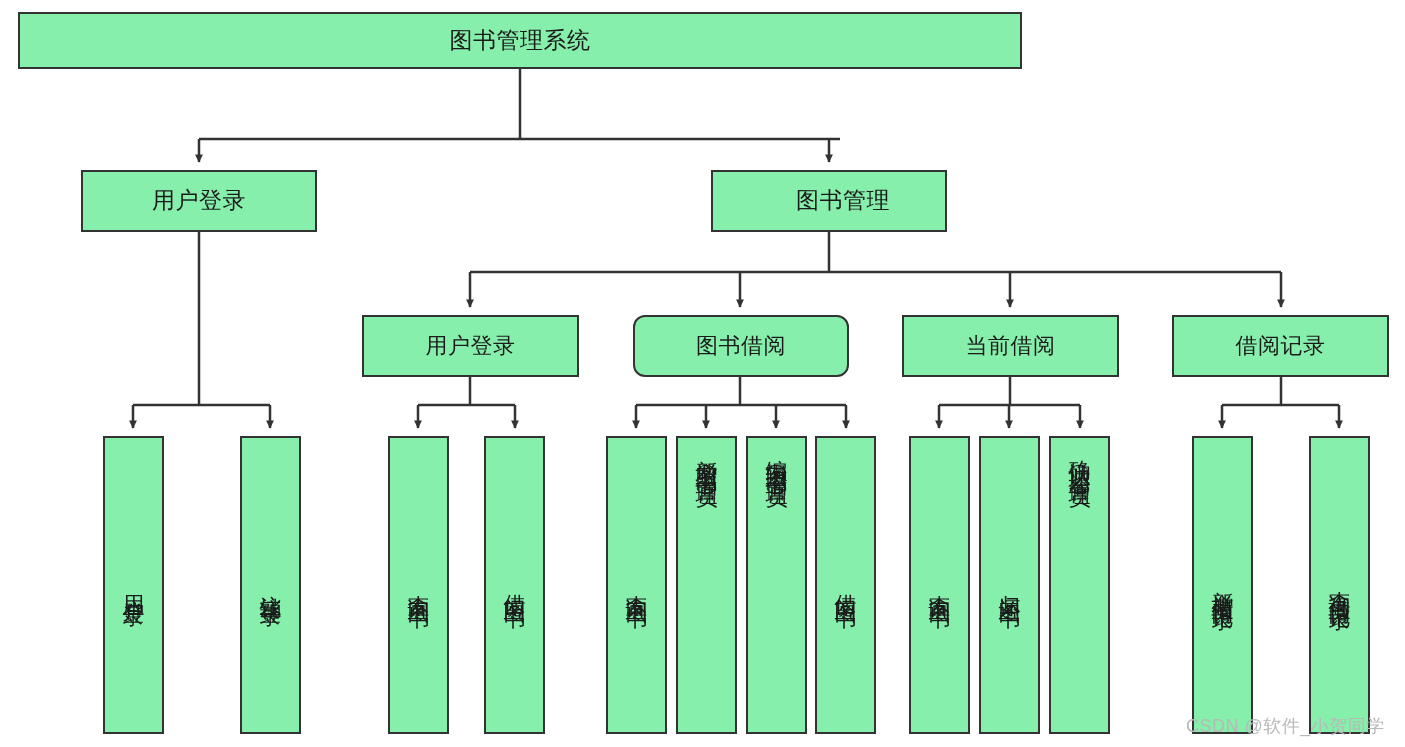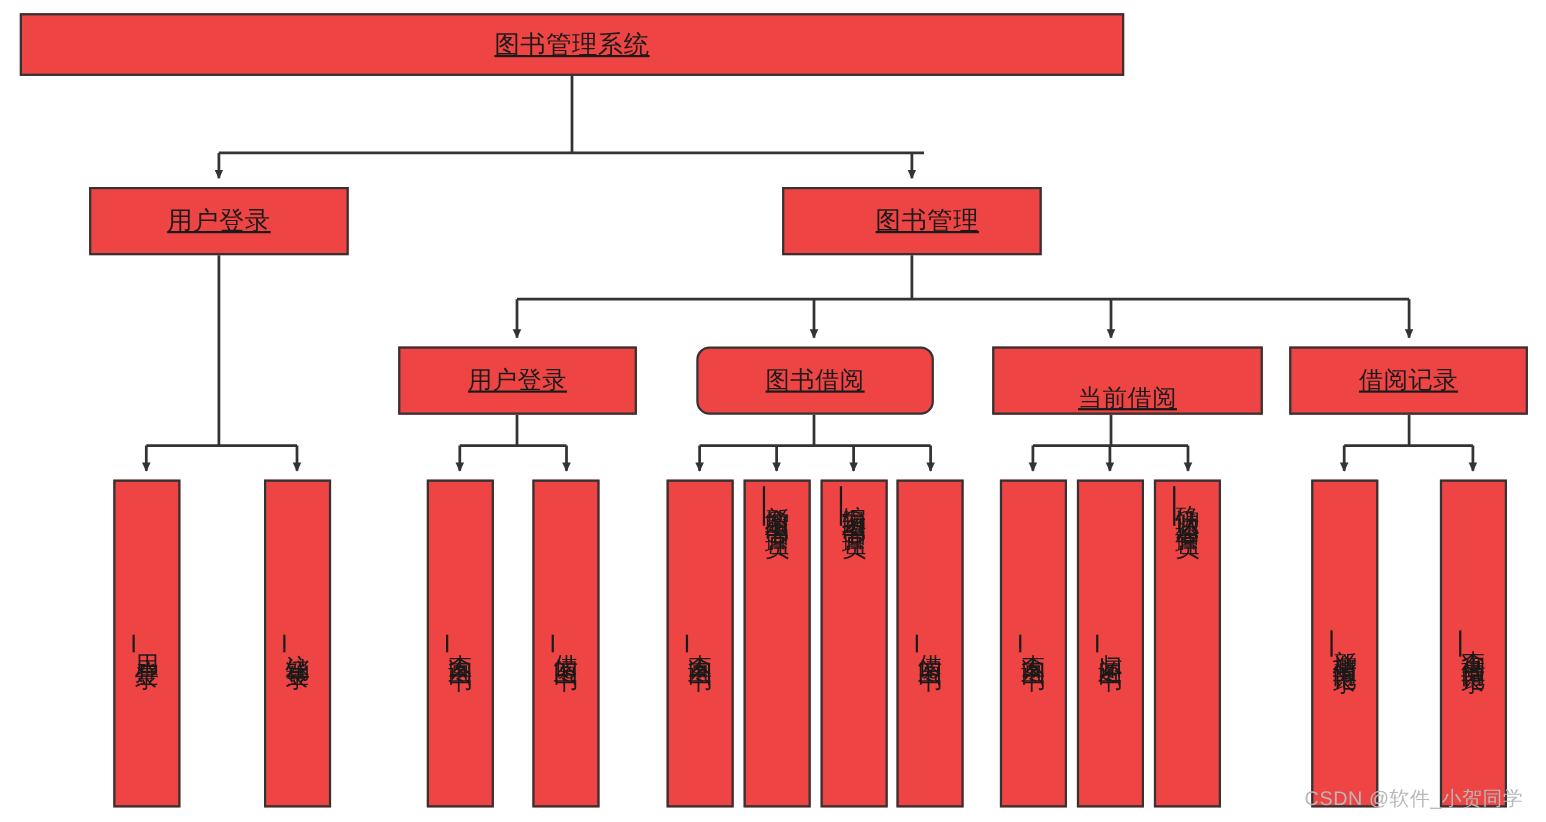--- a/index.html
+++ b/index.html
@@ -20,49 +20,48 @@
   #svg-layer {
     position: absolute;
     left: 0;
     top: 0;
     width: 1405px;
     height: 747px;
   }
   .node {
     position: absolute;
     box-sizing: border-box;
-    background: #ef4444;
+    background: #86efac;
     border: 2.5px solid #333333;
     display: flex;
     align-items: center;
     justify-content: center;
     color: #1a1a1a;
     z-index: 2;
-    text-decoration: underline;
   }
   .node .lbl {
     display: block;
     line-height: 1.12;
     letter-spacing: 0.5px;
   }
   
   #n-root { left: 18px; top: 12px; width: 1004px; height: 57px; }
   #n-root .lbl { font-size: 23px; }
 
   
   .lvl2 { top: 170px; height: 62px; }
   #n-login  { left: 81px;  width: 236px; }
   #n-bookmg { left: 711px; width: 236px; padding-left: 28px; }
   .lvl2 .lbl { font-size: 23px; }
 
   
   .lvl3 { top: 315px; height: 62px; }
   #n-newbook { left: 362px;  width: 217px; }
   #n-borrow  { left: 633px;  width: 216px; border-radius: 12px; }
-  #n-current { left: 902px;  width: 246px; align-items: flex-end; }
+  #n-current { left: 902px;  width: 217px; }
   #n-records { left: 1172px; width: 217px; }
   .lvl3 .lbl { font-size: 22px; }
 
   
   .leaf {
     top: 436px;
     height: 298px;
     align-items: flex-start;
     justify-content: center;
     padding-top: 4px;

